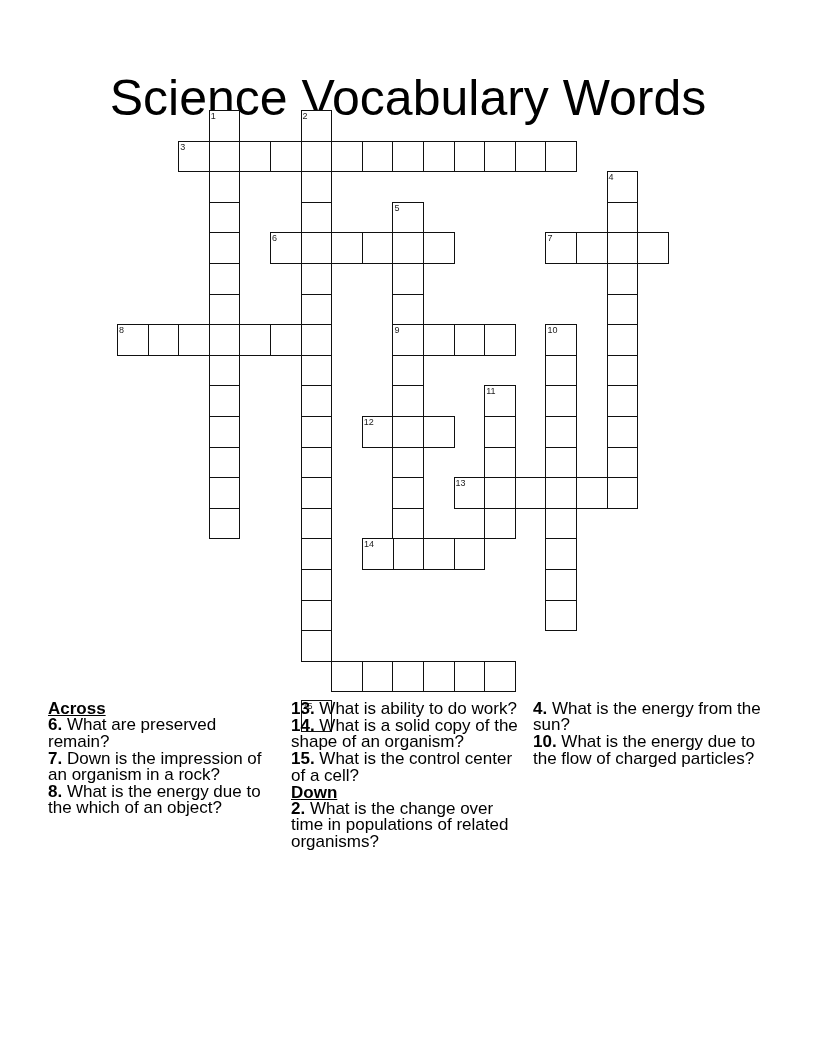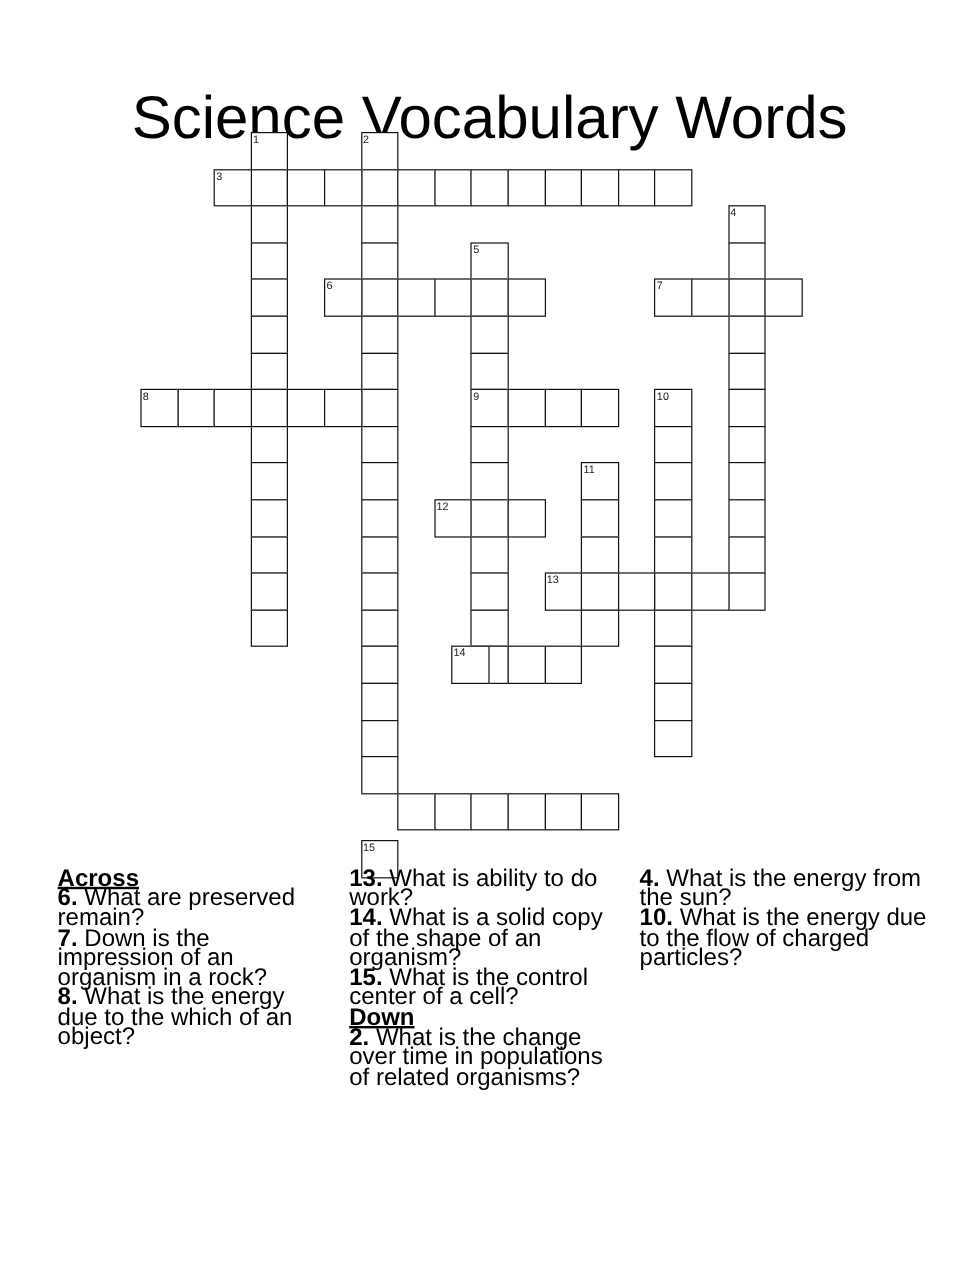--- a/index.html
+++ b/index.html
@@ -1,21 +1,21 @@
 <!DOCTYPE html>
 <html><head>
 <meta charset="utf-8">
 <style>
   html, body { margin:0; padding:0; background:#fff; }
   body { width:816px; height:1056px; position:relative; overflow:hidden; font-family:"Liberation Sans", sans-serif; color:#000; }
   .title { position:absolute; left:0; width:816px; top:34px; text-align:center; font-size:50px; line-height:60px; font-family:"Liberation Sans", sans-serif; font-weight:normal; letter-spacing:0px; }
   .grid { position:absolute; left:0; top:0; width:816px; height:700px; }
   .cell { position:absolute; box-sizing:border-box; width:31.6px; height:31.6px; border:1.6px solid #111; background:#fff; }
   .cell .num { position:absolute; left:1px; top:0px; font-size:9px; line-height:10px; color:#222; font-family:"Liberation Sans", sans-serif; }
-  .clues { position:absolute; top:724px; font-size:20px; line-height:16.4px; font-family:"Liberation Sans", sans-serif; }
+  .clues { position:absolute; top:701px; font-size:17px; line-height:16.4px; font-family:"Liberation Sans", sans-serif; }
   .clues .hdr { font-weight:bold; text-decoration:underline; display:block; margin-bottom:0px; }
   .clue { display:block; margin-bottom:0.5px; }
   .clue b { font-weight:bold; }
   .col1 { left:48px; width:225px; }
   .col2 { left:291px; width:230px; }
   .col3 { left:533px; width:240px; }
 </style>
 </head>
 <body>
 
@@ -145,21 +145,21 @@
     <div class="cell" style="left: 484.2px; top: 507.8px;"></div>
     <div class="cell" style="left: 361.8px; top: 416px;">
       <span class="num">12</span>
     </div>
     <div class="cell" style="left: 423px; top: 416px;"></div>
     <div class="cell" style="left: 453.6px; top: 477.2px;">
       <span class="num">13</span>
     </div>
     <div class="cell" style="left: 514.8px; top: 477.2px;"></div>
     <div class="cell" style="left: 576px; top: 477.2px;"></div>
-    <div class="cell" style="left: 376px; top: 538.4px;">
+    <div class="cell" style="left: 362px; top: 538.4px;">
       <span class="num">14</span>
     </div>
     <div class="cell" style="left: 423px; top: 538.4px;"></div>
     <div class="cell" style="left: 453.6px; top: 538.4px;"></div>
     <div class="cell" style="left: 331.2px; top: 660.8px;"></div>
     <div class="cell" style="left: 361.8px; top: 660.8px;"></div>
     <div class="cell" style="left: 392.4px; top: 660.8px;"></div>
     <div class="cell" style="left: 423px; top: 660.8px;"></div>
     <div class="cell" style="left: 453.6px; top: 660.8px;"></div>
     <div class="cell" style="left: 484.2px; top: 660.8px;"></div>

